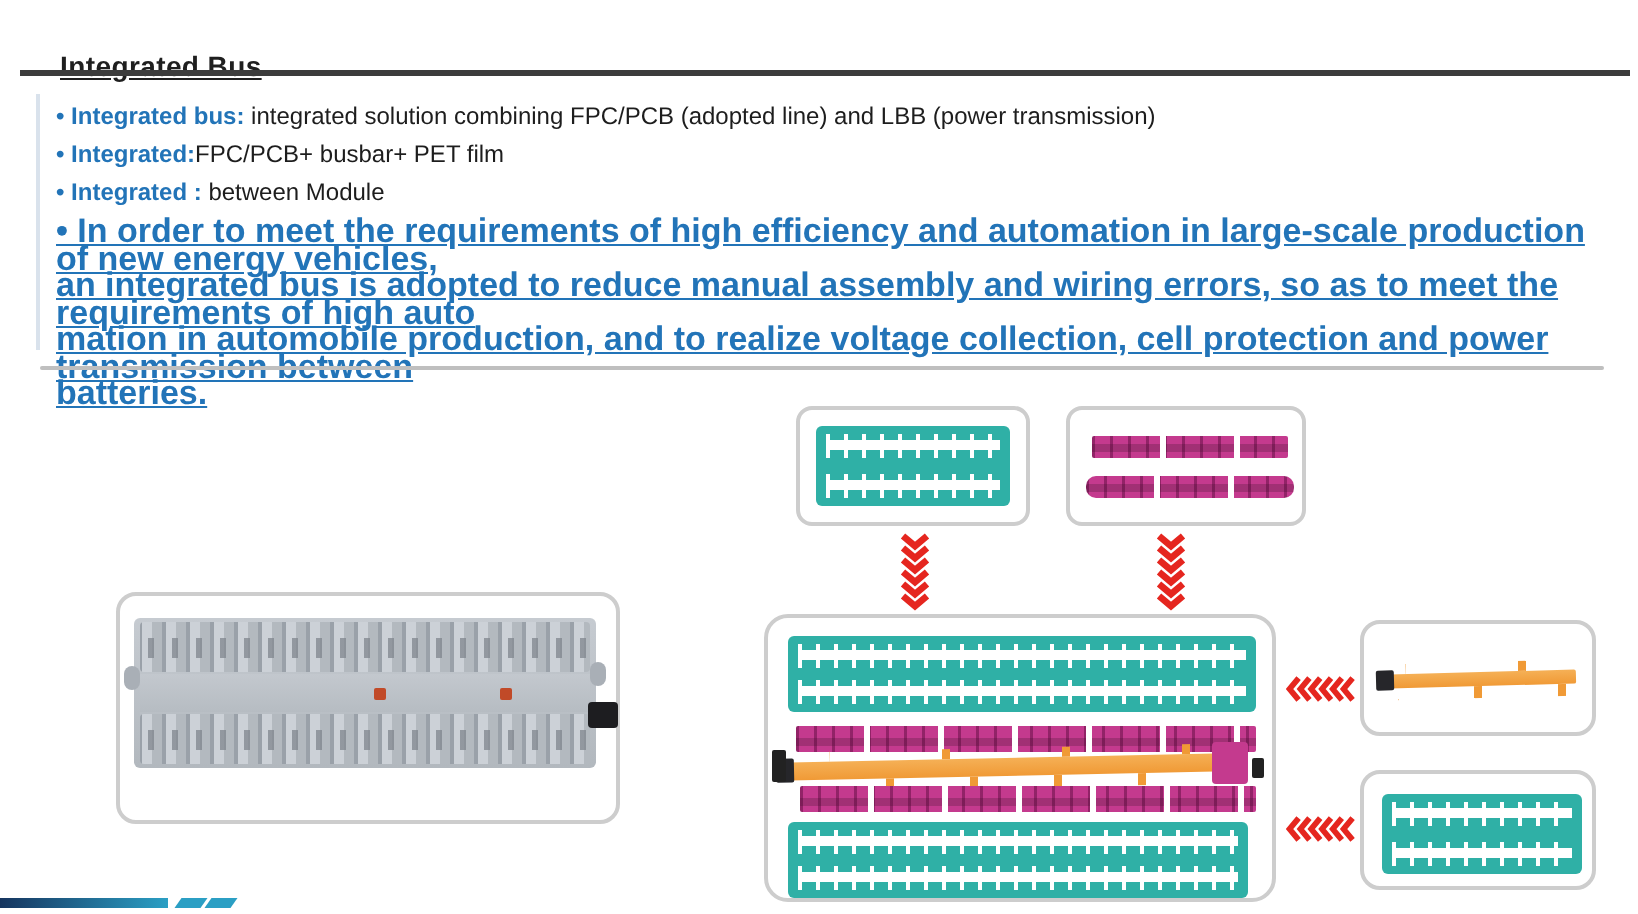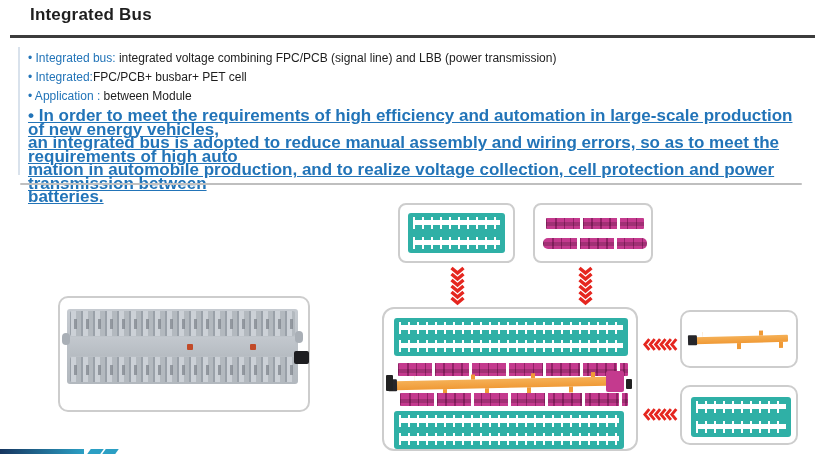--- a/index.html
+++ b/index.html
@@ -1,30 +1,30 @@
 <!DOCTYPE html>
 <html style="--accent-blue: #2274b8; --title-black: #1f1f1f; --rule-dark: #3c3c3c; --border-gray: #cdcdcd; --teal: #2fb0a6; --magenta: #c43a8e; --orange: #f09a36; --arrow-red: #e5261f; --footer-navy: #16355f; --footer-cyan: #2b9fc4;"><head>
 <meta charset="utf-8">
 <style>
   html,body{margin:0;padding:0;background:#fff;}
   .page{position:relative;width:819px;height:457px;background:#fff;overflow:hidden;
         font-family:"Liberation Sans",sans-serif;}
 
   
-  .title{position:absolute;left:30px;top:5px;font-size:17px;font-weight:bold;
-         color:var(--title-black,#1f1f1f);letter-spacing:.2px;}
+  .title{position:absolute;left:30px;top:25px;font-size:14px;font-weight:bold;
+         color:var(--title-black,#1f1f1f);letter-spacing:.2px;text-decoration:underline;}
   .title-rule{position:absolute;left:10px;top:35px;width:805px;height:3px;
               background:var(--rule-dark,#3c3c3c);}
 
   
   .accent-line{position:absolute;left:18px;top:47px;width:2px;height:128px;
                background:#d9e2ec;}
   .bullets{position:absolute;left:28px;top:49px;width:784px;}
   .bullet-line{font-size:12px;line-height:19px;color:#1d1d1d;white-space:nowrap;}
-  .bullet-label{color:var(--accent-blue,#2274b8);font-weight:normal;}
+  .bullet-label{color:var(--accent-blue,#2274b8);font-weight:bold;}
   .para{margin-top:3px;font-size:17px;line-height:13.5px;font-weight:bold;
         color:var(--accent-blue,#2274b8);white-space:pre-line;text-decoration:underline;}
 
   .divider{position:absolute;left:20px;top:183px;width:782px;height:2px;
            background:#bfbfbf;border-radius:1px;}
 
   
   .panel{position:absolute;background:#fff;border:2px solid var(--border-gray,#cdcdcd);
          border-radius:10px;box-sizing:border-box;}
 
@@ -80,27 +80,27 @@
 <body>
 
 <div class="page">
 
   <div class="title">Integrated Bus</div>
   <div class="title-rule"></div>
 
   <div class="accent-line"></div>
   <div class="bullets">
     <div class="bullet-line">
-      <span class="bullet-label">• Integrated bus:</span><span>  integrated voltage combining FPC/PCB (signal line) and LBB (power transmission)</span>
+      <span class="bullet-label">• Integrated bus:</span><span>  integrated solution combining FPC/PCB (adopted line) and LBB (power transmission)</span>
     </div>
     <div class="bullet-line">
-      <span class="bullet-label">• Integrated:</span><span>FPC/PCB+ busbar+ PET cell</span>
+      <span class="bullet-label">• Integrated:</span><span>FPC/PCB+ busbar+ PET film</span>
     </div>
     <div class="bullet-line">
-      <span class="bullet-label">• Application :</span><span> between Module</span>
+      <span class="bullet-label">• Integrated :</span><span> between Module</span>
     </div>
     <div class="para">• In order to meet the requirements of high efficiency and automation in large-scale production of new energy vehicles,
  an integrated bus is adopted to reduce manual assembly and wiring errors, so as to meet the requirements of high auto
 mation in automobile production, and to realize voltage collection, cell protection and power transmission between
 batteries.</div>
   </div>
 
   <div class="divider"></div>
 
   <div class="panel" style="left:58px;top:296px;width:252px;height:116px;">

